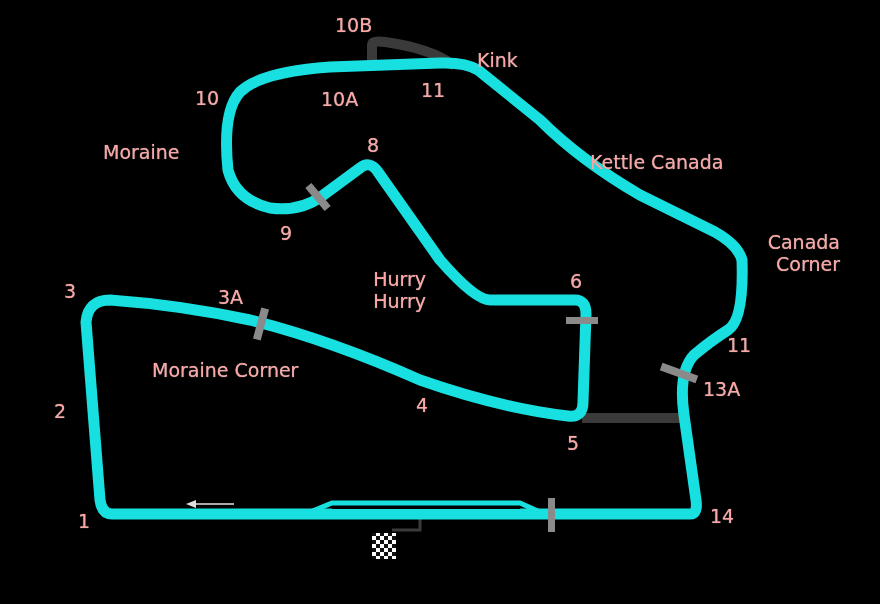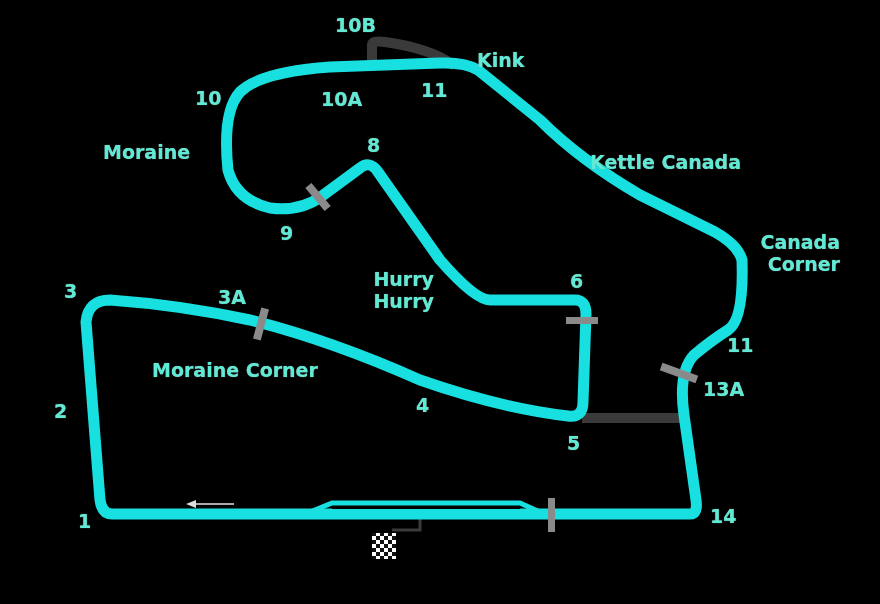--- a/index.html
+++ b/index.html
@@ -1,18 +1,18 @@
 <!DOCTYPE html>
 <html><head>
 <meta charset="utf-8">
 <style>
   html,body{margin:0;padding:0;background:#000;}
   body{width:880px;height:604px;overflow:hidden;position:relative;font-family:"DejaVu Sans","Liberation Sans",sans-serif;}
   #map{position:absolute;left:0;top:0;width:880px;height:604px;}
-  .lbl{position:absolute;color:#5eead4;font-weight:bold;font-size:19px;line-height:22px;white-space:nowrap;text-shadow:0 0 1px #999;}
+  .lbl{position:absolute;color:#fca5a5;font-weight:normal;font-size:19px;line-height:22px;white-space:nowrap;text-shadow:0 0 1px #999;}
   .lbl.c{text-align:right;}
 </style>
 </head>
 <body>
 
 <svg id="map" viewBox="0 0 880 604" xmlns="http://www.w3.org/2000/svg">
   <defs>
     <pattern id="chk" width="8" height="8" patternUnits="userSpaceOnUse">
       <rect width="8" height="8" fill="#fff"></rect>
       <rect width="4" height="4" fill="#111"></rect>
@@ -92,17 +92,17 @@
 <div class="lbl" style="left:703px;top:378px">13A</div>
 <div class="lbl" style="left:710px;top:505px">14</div>
 
 <div class="lbl" style="left:477px;top:49px">Kink</div>
 <div class="lbl" style="left:103px;top:141px">Moraine</div>
 <div class="lbl" style="left:590px;top:151px">Kettle Canada</div>
 <div class="lbl c" style="left:748px;top:231px;width:92px">
   <div>Canada</div>
   <div>Corner</div>
 </div>
-<div class="lbl c" style="left:348px;top:268px;width:86px">
+<div class="lbl c" style="left:340px;top:268px;width:86px">
   <div>Hurry</div>
   <div>Hurry</div>
 </div>
 <div class="lbl" style="left:152px;top:359px">Moraine Corner</div>
 
 </body></html>

